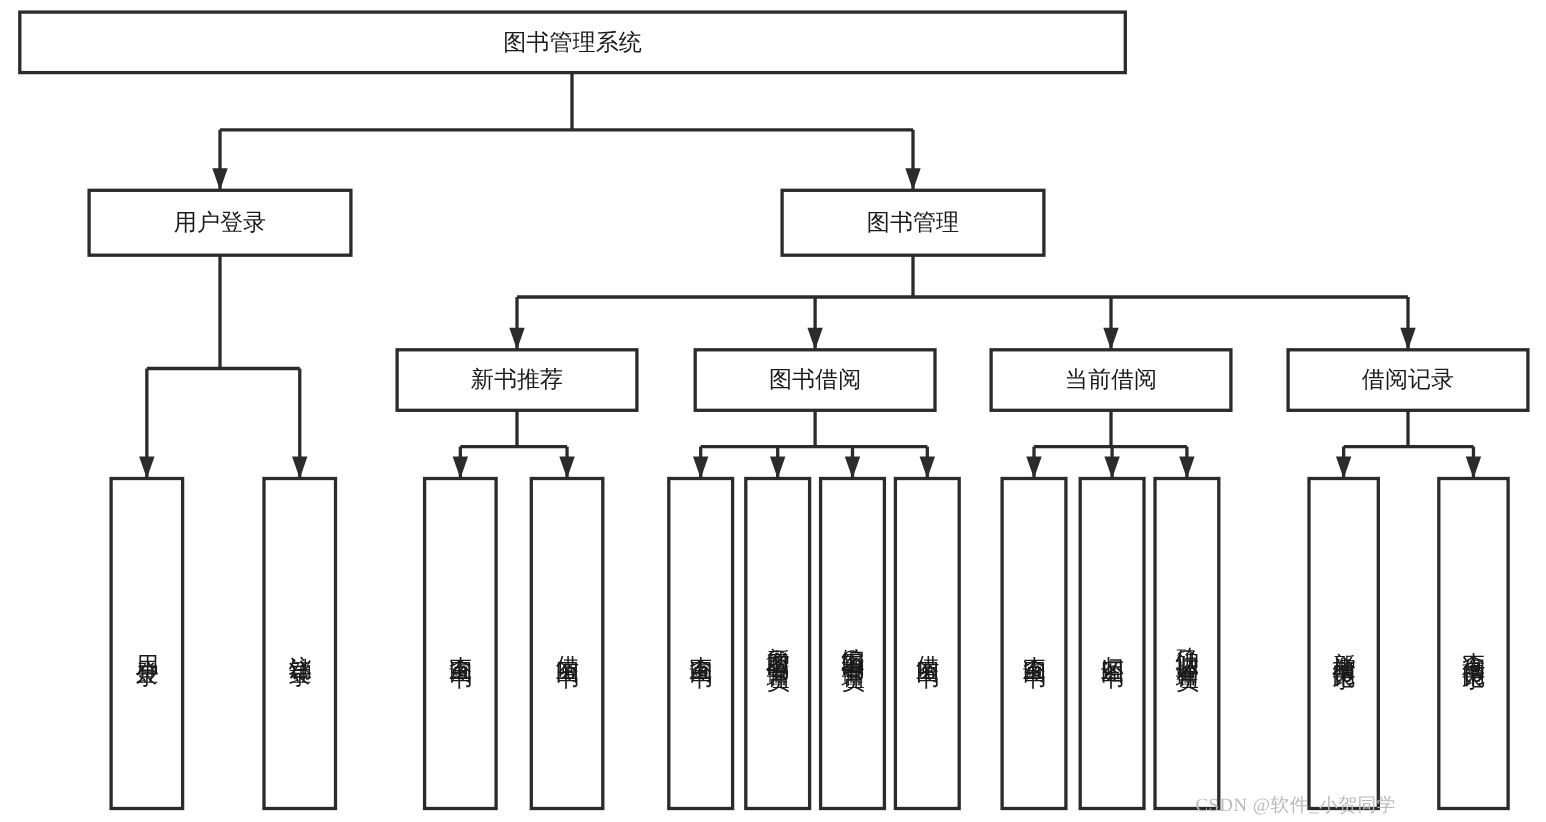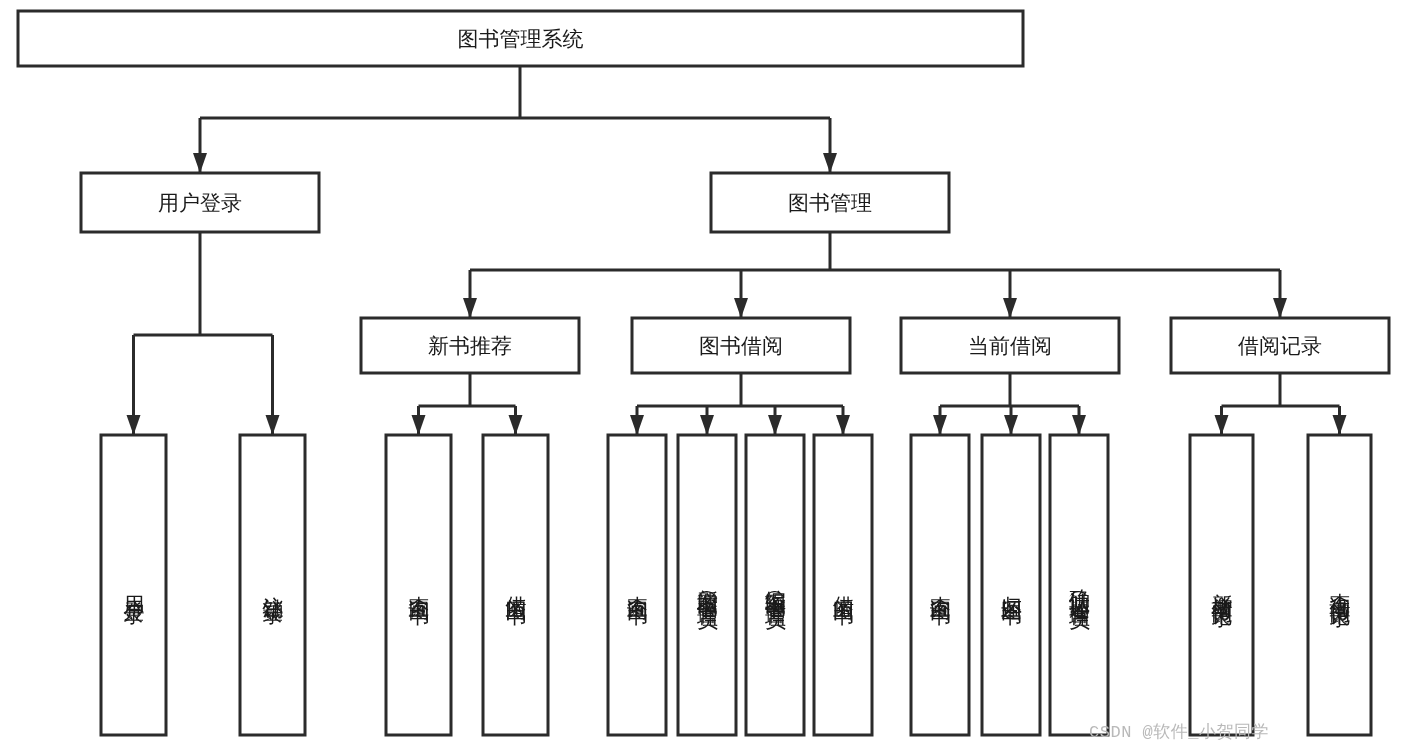--- a/index.html
+++ b/index.html
@@ -64,21 +64,21 @@
     letter-spacing: 3px;
     color: #1a1a1a;
     white-space: nowrap;
     pointer-events: none;
     user-select: none;
   }
   .watermark {
     position: absolute;
     right: 8px;
     bottom: 4px;
-    font-family: Liberation Mono, monospace;
+    font-family: Liberation Serif, serif;
     font-size: 17px;
     color: #b9b9b9;
     letter-spacing: 0.5px;
     white-space: nowrap;
     user-select: none;
   }
 </style>
 </head>
 <body>
 

